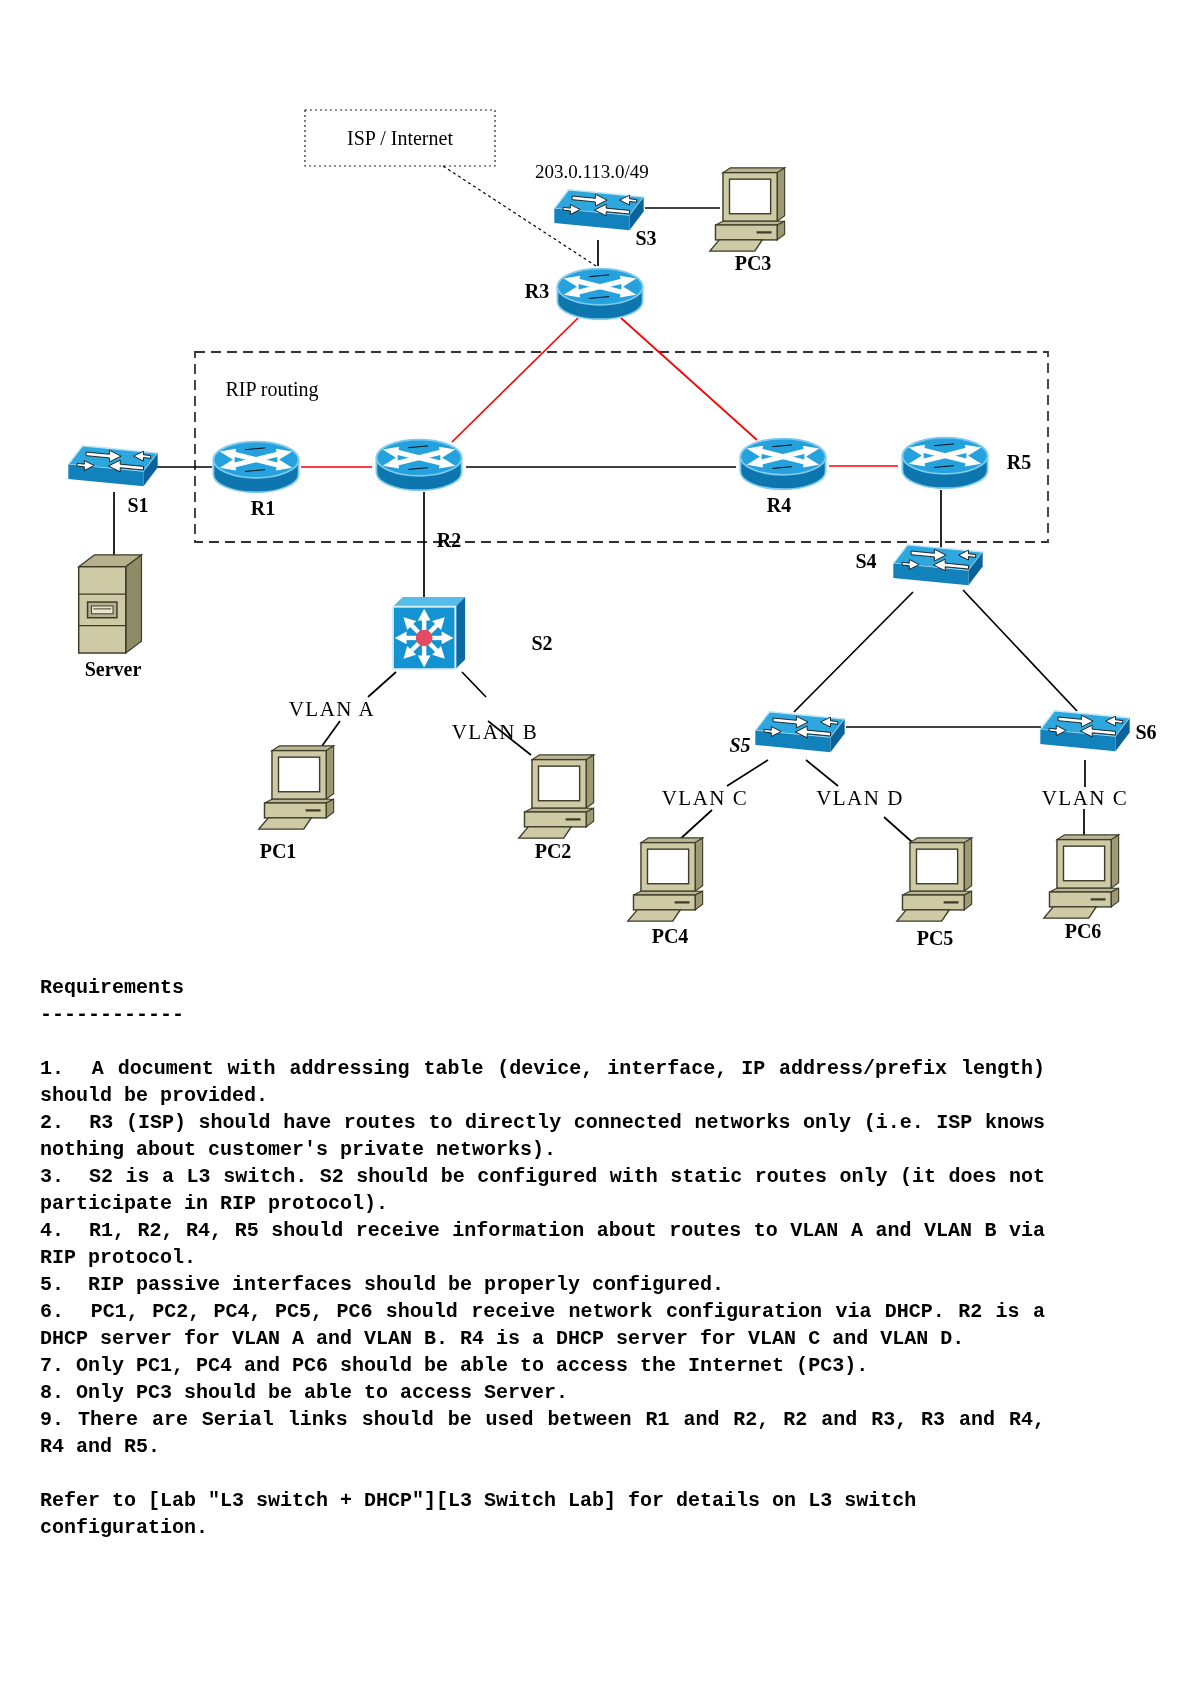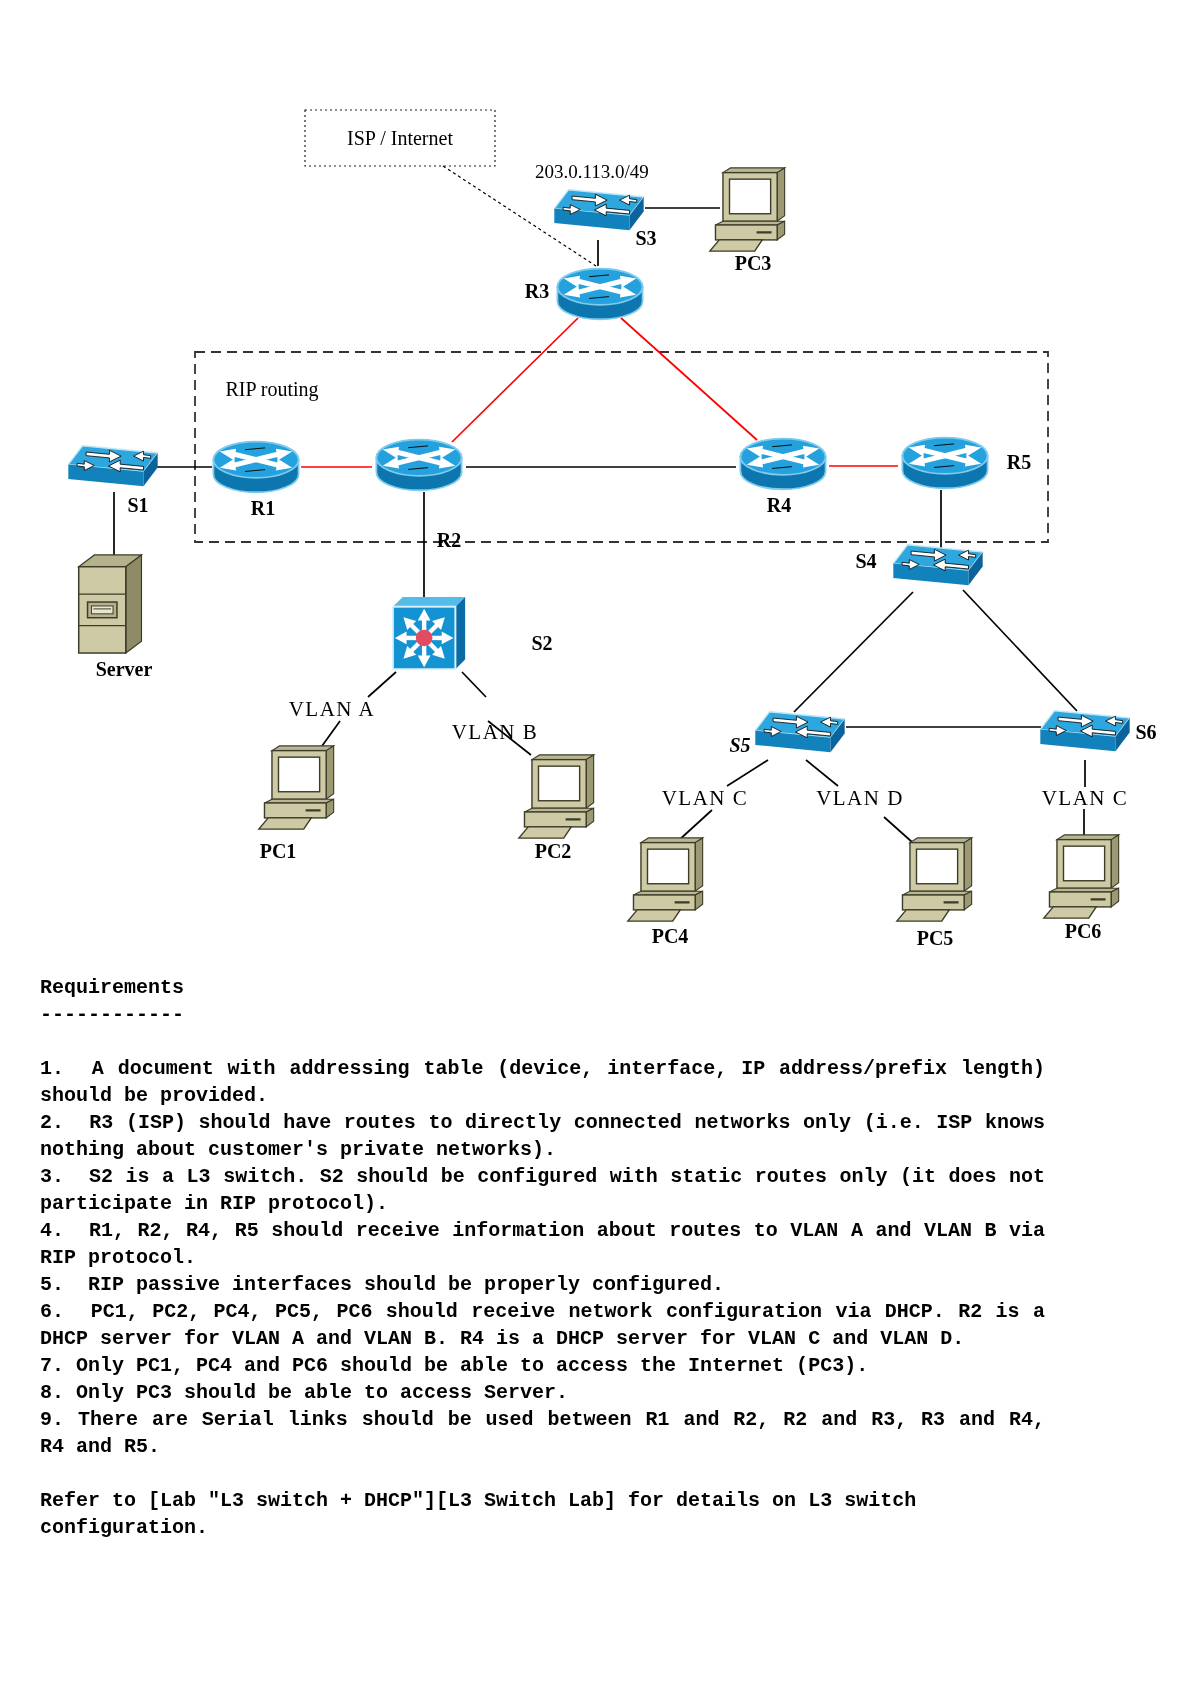--- a/index.html
+++ b/index.html
@@ -257,21 +257,21 @@
         <svg width="94" height="86" viewBox="0 0 100 92">
           <use href="#sym-pc"></use>
         </svg>
       </div>
       <div class="dev-label" style="left: 1083px; top: 931px;">PC6</div>
       <div class="node" style="left: 76px; top: 553px; width: 78px; height: 102px;">
         <svg width="78" height="102" viewBox="0 0 78 104">
           <use href="#sym-server"></use>
         </svg>
       </div>
-      <div class="dev-label" style="left: 124px; top: 669px;">Server</div>
+      <div class="dev-label" style="left: 113px; top: 669px;">Server</div>
       <div class="vlan-label" style="left: 332px; top: 709px;">VLAN A</div>
       <div class="vlan-label" style="left: 495px; top: 732px;">VLAN B</div>
       <div class="vlan-label" style="left: 705px; top: 798px;">VLAN C</div>
       <div class="vlan-label" style="left: 860px; top: 798px;">VLAN D</div>
       <div class="vlan-label" style="left: 1085px; top: 798px;">VLAN C</div>
     </div>
 </div>
 
 <div class="requirements">
   <div class="req-line">Requirements</div>

